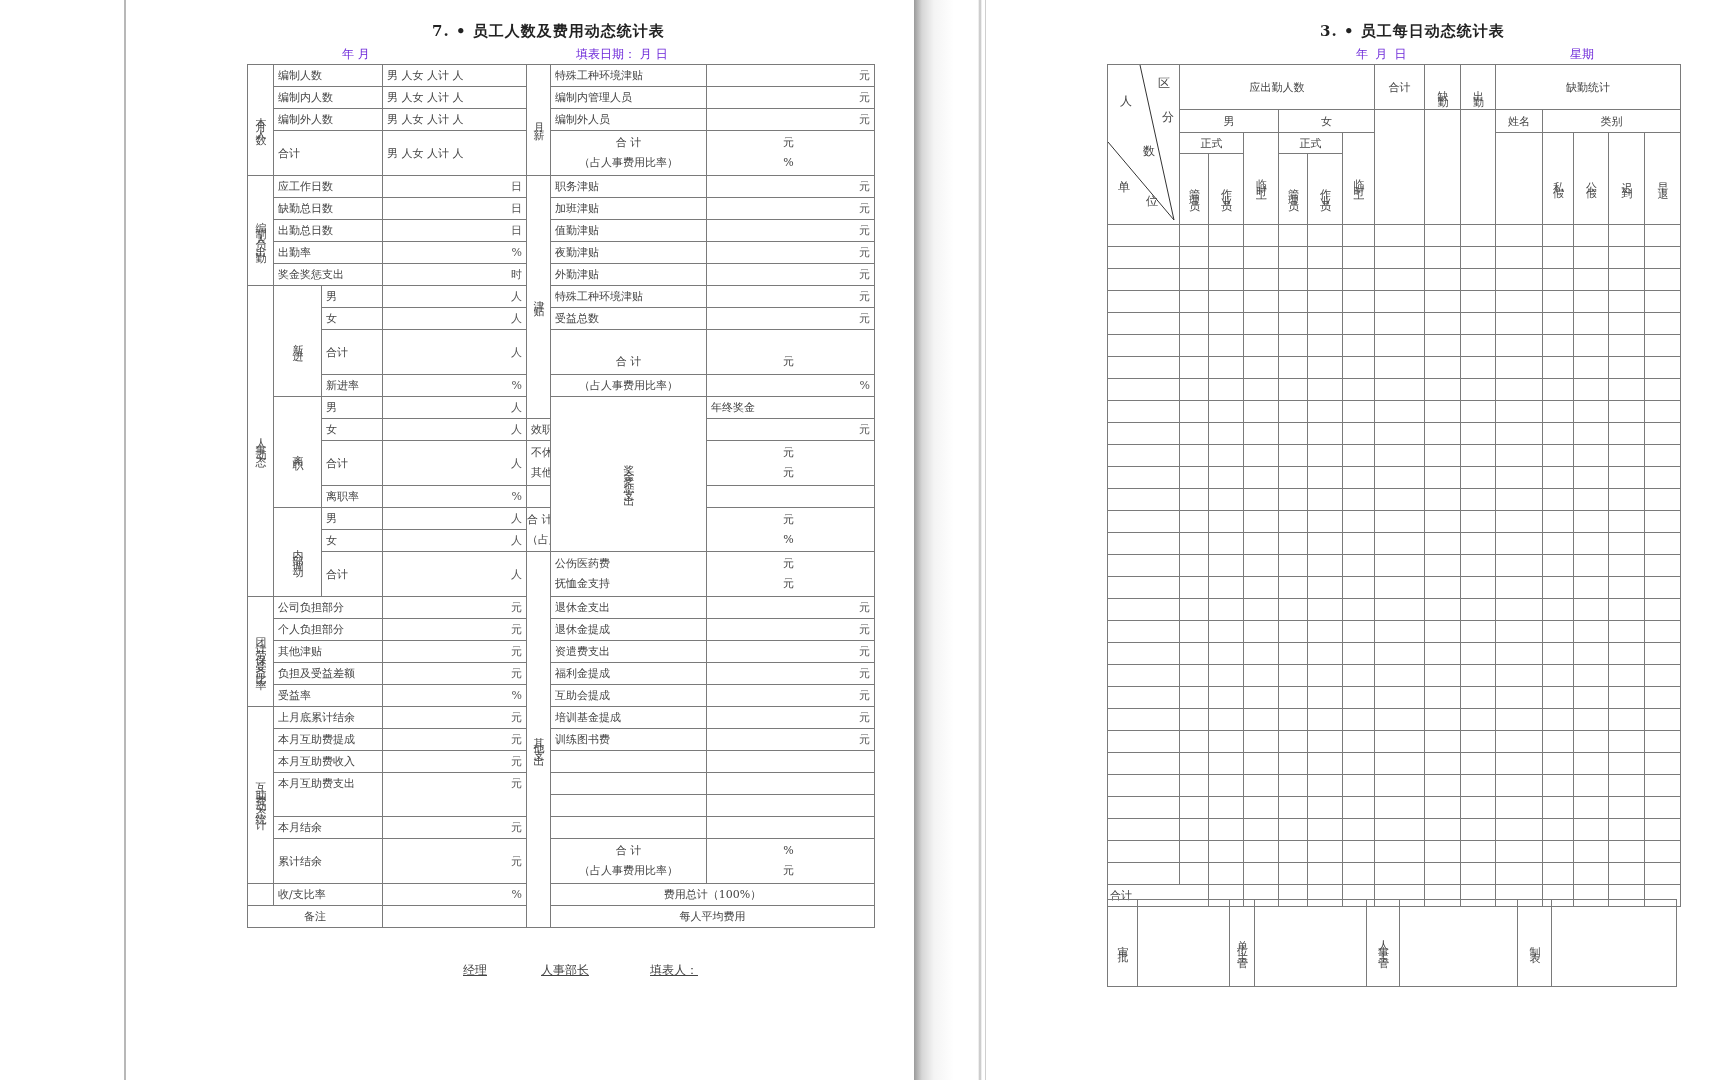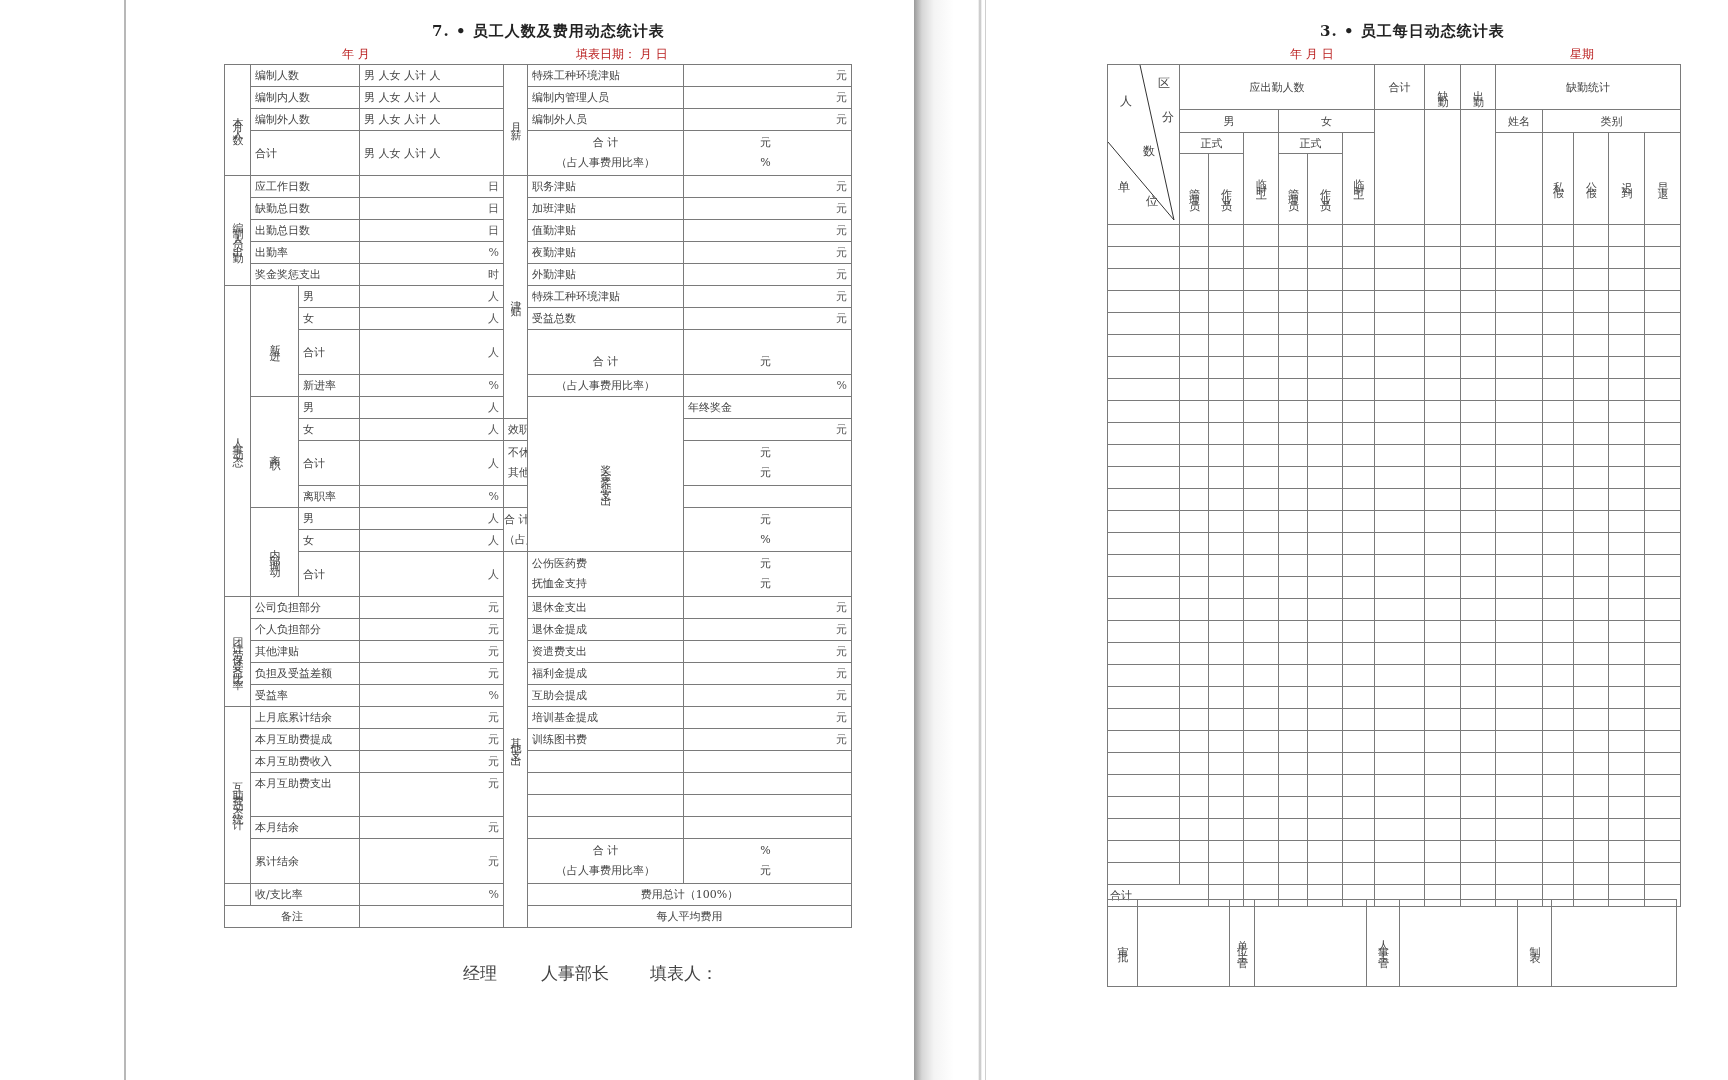--- a/index.html
+++ b/index.html
@@ -2,48 +2,48 @@
 <html><head>
 <meta charset="utf-8">
 <style>
   html,body{margin:0;padding:0;}
   body{width:1728px;height:1080px;background:#ffffff;position:relative;overflow:hidden;font-family:"DejaVu Serif","Liberation Serif",serif;color:#333;}
   .page{position:absolute;top:0;height:1080px;background:#fff;}
   #page-left{left:124px;width:790px;border-left:2px solid #b8b8b8;}
   #gutter{position:absolute;left:914px;top:0;width:70px;height:1080px;background:linear-gradient(to right,#9a9a9a 0,#d6d6d6 8px,#f4f4f4 20px,#fff 40px,#fff 64px,#bdbdbd 66px,#fff 68px);}
   #page-right{left:985px;width:743px;border-left:1px solid #cfcfcf;}
   .title{position:absolute;font-size:15px;font-weight:bold;color:#222;white-space:nowrap;letter-spacing:1px;}
-  .sub{position:absolute;font-size:12px;color:#b91c1c;white-space:nowrap;}
+  .sub{position:absolute;font-size:12px;color:#6d28d9;white-space:nowrap;}
   table{border-collapse:collapse;position:absolute;table-layout:fixed;}
   td{border:1px solid #7a7a7a;font-size:11px;color:#444;padding:0 4px;white-space:nowrap;overflow:hidden;height:21px;line-height:13px;}
   .vert{writing-mode:vertical-rl;text-orientation:upright;text-align:center;letter-spacing:6px;padding:0;}
   .c{text-align:center;}
   .r{text-align:right;}
   .unit{text-align:right;color:#555;}
   .stack{text-align:center;padding:0;line-height:20px;}
   .stack span{display:block;}
-  .foot{position:absolute;font-size:17px;color:#444;white-space:nowrap;}
+  .foot{position:absolute;font-size:12px;color:#444;white-space:nowrap;text-decoration:underline;}
   #t3 td{height:21px;padding:0 2px;}
   #t3 .hdr td{height:auto;}
   .diag{position:relative;padding:0;}
   .diag svg{position:absolute;left:0;top:0;}
   .dl{position:absolute;font-size:12px;color:#444;}
 </style>
 </head>
 <body>
 
 <div id="page-left" class="page"></div>
 <div id="gutter"></div>
 <div id="page-right" class="page"></div>
 
 <div class="title" style="left:432px;top:22px;">7.  • 员工人数及费用动态统计表</div>
 <div class="sub" style="left:342px;top:46px;">年    月</div>
 <div class="sub" style="left:576px;top:46px;">填表日期：  月  日</div>
 
-<table id="t2" style="left:224px;top:64px;width:627px;">
+<table id="t2" style="left:247px;top:64px;width:627px;">
   <colgroup>
       <col style="width:26px">
       <col style="width:48px">
       <col style="width:61px">
       <col style="width:144px">
       <col style="width:24px">
       <col style="width:156px">
       <col style="width:168px">
     </colgroup>
 
@@ -304,21 +304,21 @@
     <td class="unit">元</td>
   </tr>
 </tbody>
   </table>
 
 <div class="foot" style="left:463px;top:962px;">经理</div>
 <div class="foot" style="left:541px;top:962px;">人事部长</div>
 <div class="foot" style="left:650px;top:962px;">填表人：</div>
 
 <div class="title" style="left:1320px;top:22px;">3.  • 员工每日动态统计表</div>
-<div class="sub" style="left:1290px;top:46px;">年        月        日</div>
+<div class="sub" style="left:1356px;top:46px;font-family:Liberation Mono, monospace;">年        月        日</div>
 <div class="sub" style="left:1535px;top:46px;margin-left:35px;">星期</div>
 
 <table id="t3" style="left:1107px;top:64px;width:569px;">
   <colgroup>
     <col style="width:72px">
       <col style="width:29px">
       <col style="width:35px">
       <col style="width:35px">
       <col style="width:29px">
       <col style="width:35px">

